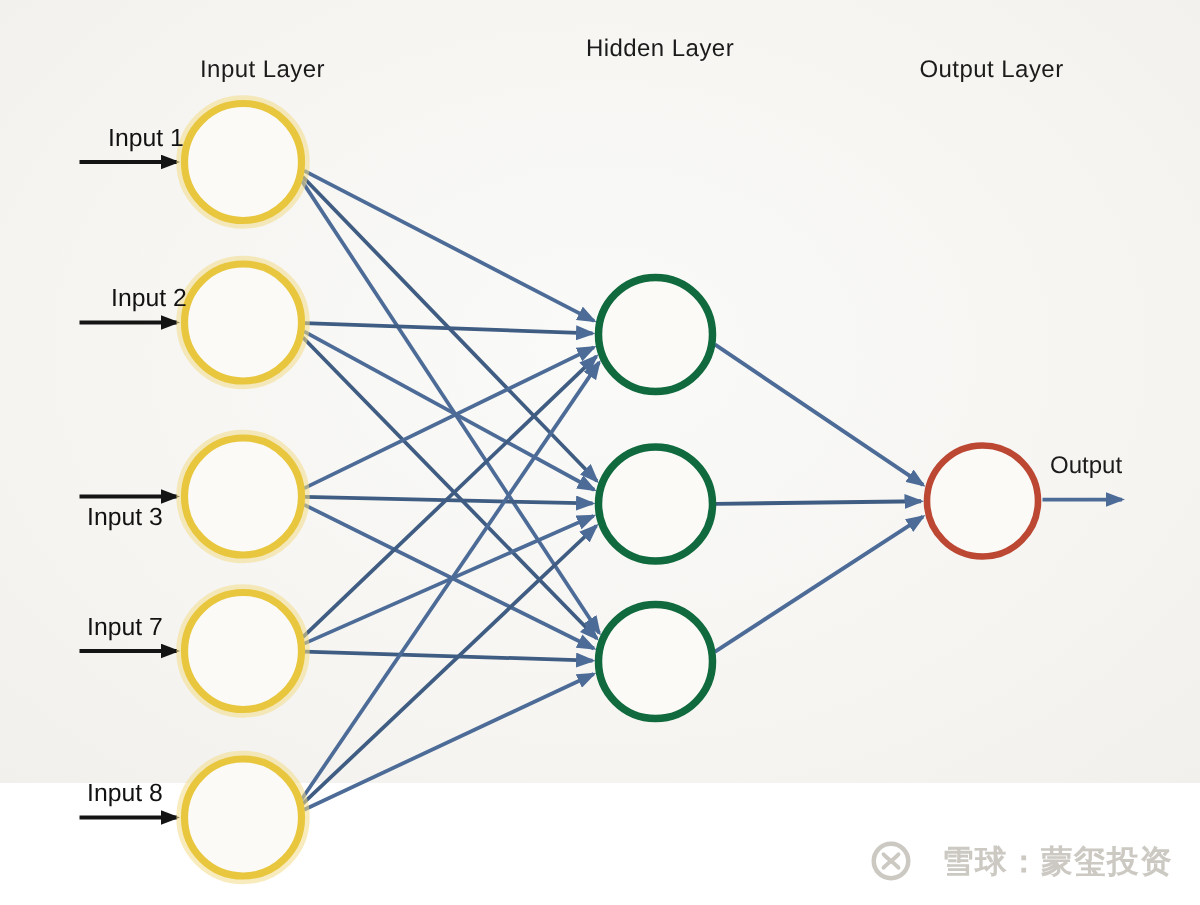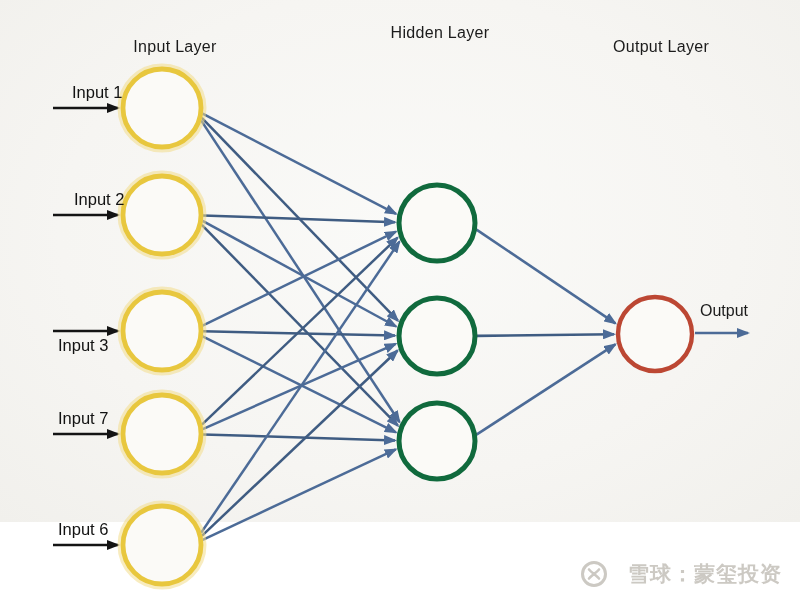--- a/index.html
+++ b/index.html
@@ -103,21 +103,21 @@
   <div class="layer-title" id="t-hidden" style="left: 440px; top: 24px;">Hidden Layer</div>
   <div class="layer-title" id="t-output" style="left: 661px; top: 38px;">Output Layer</div>
 
   <div class="output-label" id="lbl-output" style="left: 700px; top: 302px;">Output</div>
 
   <div id="input-labels">
       <div class="input-label" style="left: 72px; top: 83px;">Input 1</div>
       <div class="input-label" style="left: 74px; top: 190px;">Input 2</div>
       <div class="input-label" style="left: 58px; top: 316px; margin-top: 20px;">Input 3</div>
       <div class="input-label" style="left: 58px; top: 409px;">Input 7</div>
-      <div class="input-label" style="left: 58px; top: 520px;">Input 6</div>
+      <div class="input-label" style="left: 58px; top: 520px;">Input 8</div>
     </div>
 
   <div class="watermark">
     <svg class="wm-logo" viewBox="0 0 28 28">
       <circle cx="14" cy="14" r="11.5" fill="none" stroke="#ccc9c3" stroke-width="3"></circle>
       <path d="M9,9.5 C12,13 16,15 19,18.5 M19,9.5 C16,13 12,15 9,18.5" fill="none" stroke="#ccc9c3" stroke-width="2.6" stroke-linecap="round"></path>
     </svg>
     <span class="wm-text">雪球：蒙玺投资</span>
   </div>
 

